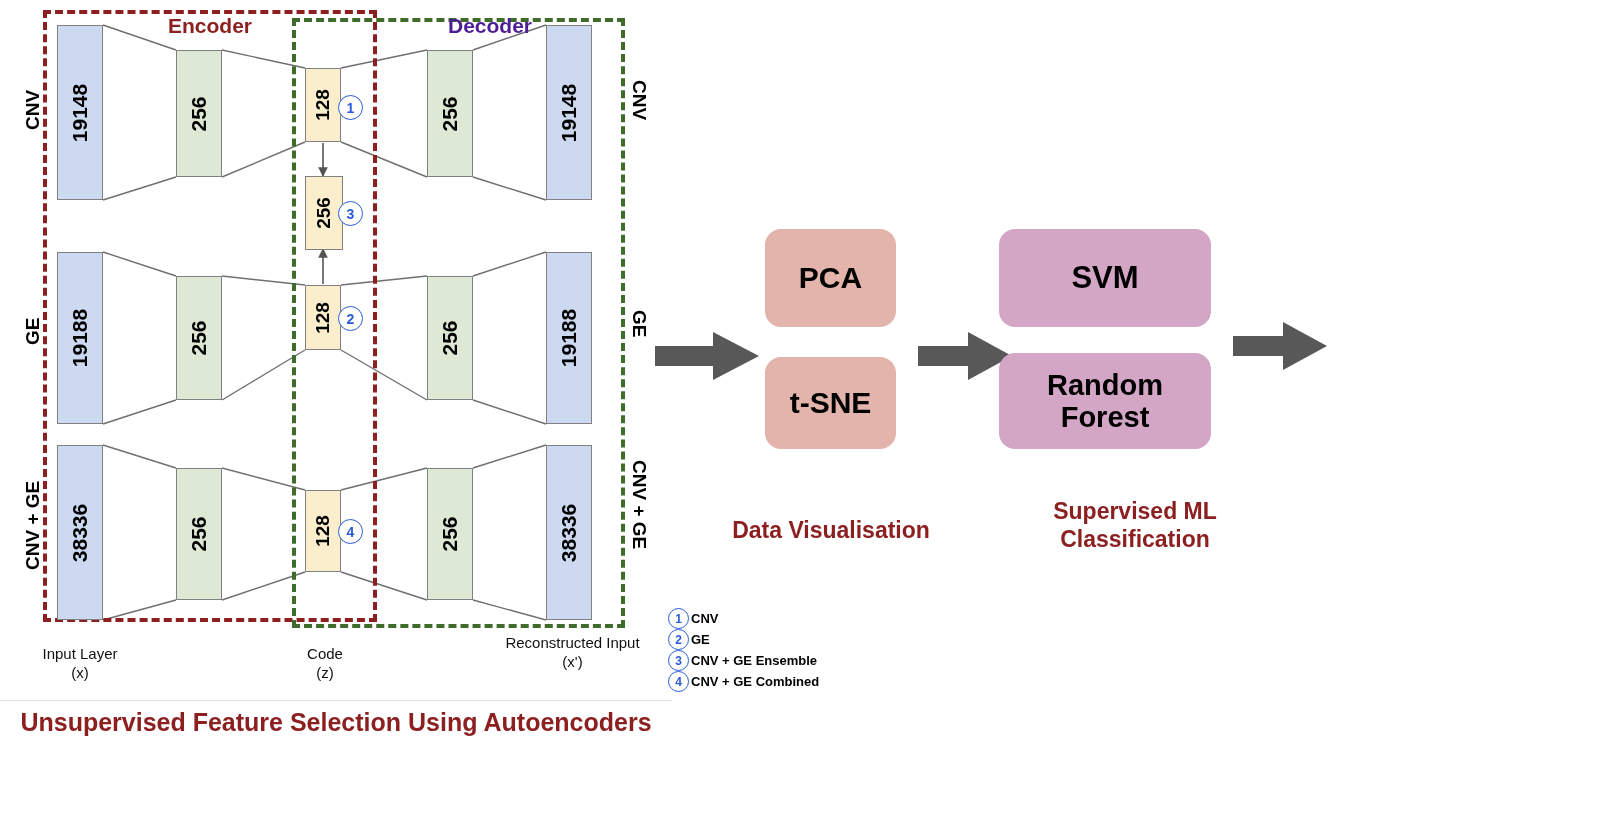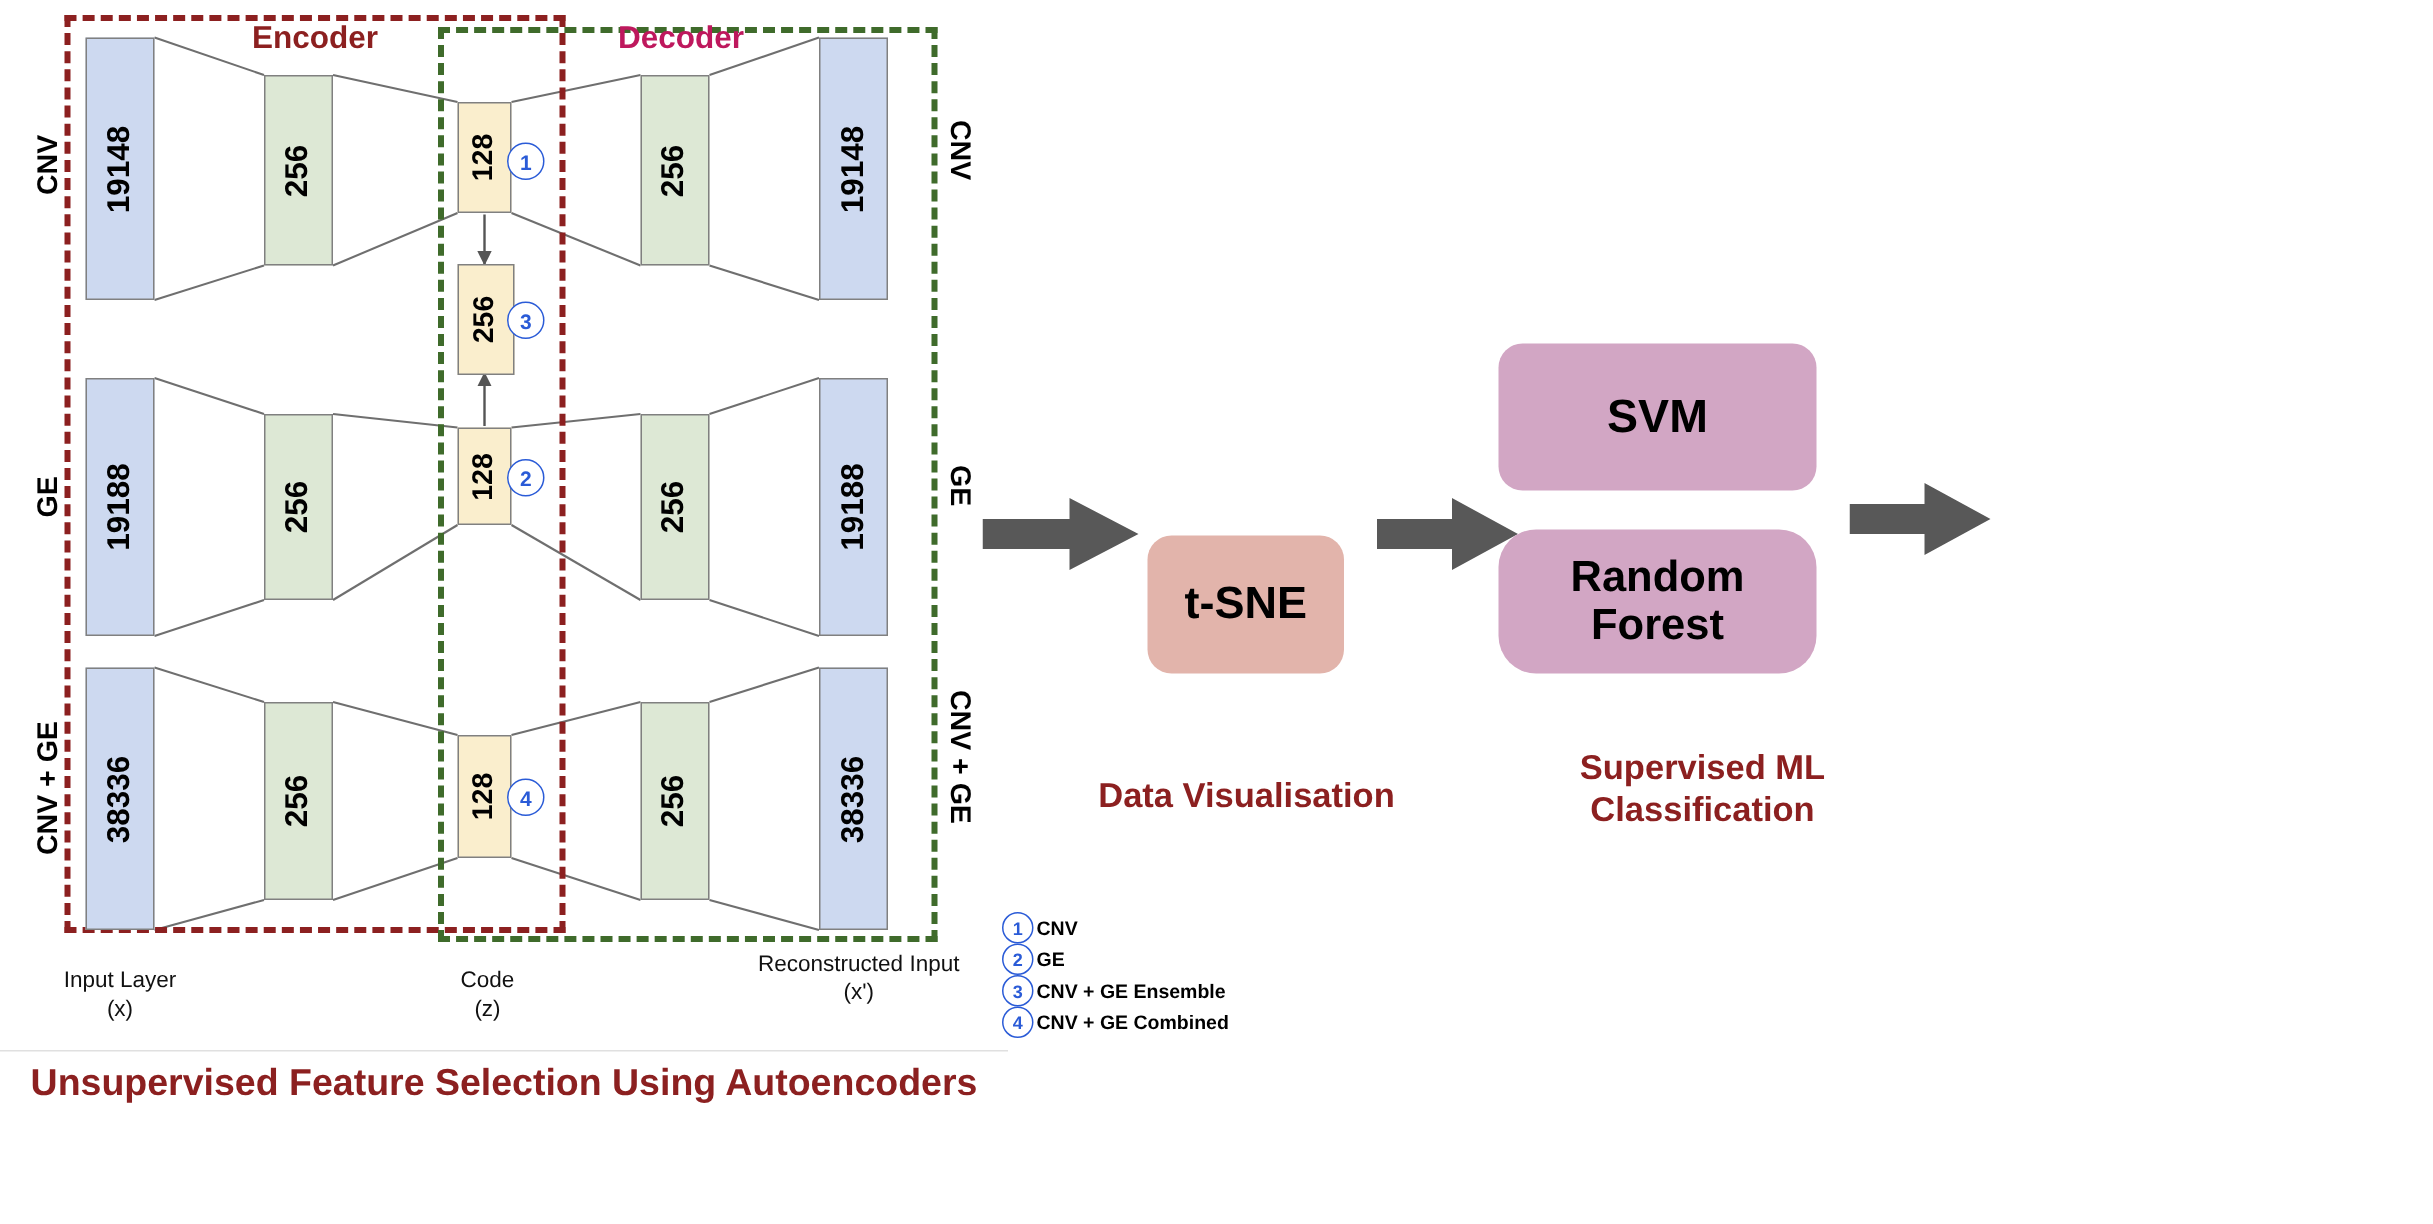--- a/index.html
+++ b/index.html
@@ -14,21 +14,21 @@
 
   
   #ae-panel{position:absolute;left:0;top:0;width:672px;height:700px;}
   #ae-divider{position:absolute;left:0;top:700px;width:672px;height:1px;background:#e0e0e0;}
 
   .dash-box{position:absolute;box-sizing:border-box;border-style:dashed;}
   #encoder-box{left:43px;top:10px;width:334px;height:612px;border:4px dashed #8c2020;}
   #decoder-box{left:292px;top:18px;width:333px;height:610px;border:4px dashed #3f6b2b;}
   .dash-label{position:absolute;font-weight:bold;font-size:21px;}
   #encoder-label{left:168px;top:14px;color:#8c2020;}
-  #decoder-label{left:412px;top:14px;color:#be185d;}
+  #decoder-label{left:448px;top:14px;color:#4c1d95;}
 
   svg#ae-svg{position:absolute;left:0;top:0;width:672px;height:700px;}
 
   
   .side-label{
     position:absolute;font-weight:bold;font-size:19px;color:#000;
     white-space:nowrap;
   }
   .side-label.left{transform:rotate(-90deg);transform-origin:left top;}
   .side-label.right{transform:rotate(90deg);transform-origin:left top;}
@@ -221,33 +221,36 @@
   </div>
 
   <div id="ae-divider"></div>
 
   <div id="ae-title">Unsupervised Feature Selection Using Autoencoders</div>
 
   <svg class="arrow" style="left:655px;top:328px;width:110px;height:56px;" viewBox="0 0 110 56">
     <path d="M0,18 L58,18 L58,4 L104,28 L58,52 L58,38 L0,38 Z" fill="#585858"></path>
   </svg>
 
+  <div class="stage-box" style="left:765px;top:229px;width:131px;height:98px;background:#e2b4ab;font-size:30px;">
+    <span>PCA</span>
+  </div>
   <div class="stage-box" style="left:765px;top:357px;width:131px;height:92px;background:#e2b4ab;font-size:30px;">
     <span>t-SNE</span>
   </div>
   <div class="stage-caption" style="left:716px;top:517px;width:230px;">Data Visualisation</div>
 
   <svg class="arrow" style="left:918px;top:328px;width:98px;height:56px;" viewBox="0 0 98 56">
     <path d="M0,18 L50,18 L50,4 L94,28 L50,52 L50,38 L0,38 Z" fill="#585858"></path>
   </svg>
 
   <div class="stage-box" style="left:999px;top:229px;width:212px;height:98px;background:#d2a6c4;font-size:31px;">
     <span>SVM</span>
   </div>
-  <div class="stage-box" style="left:999px;top:353px;width:212px;height:96px;background:#d2a6c4;font-size:29px;border-radius:25px;">
+  <div class="stage-box" style="left:999px;top:353px;width:212px;height:96px;background:#d2a6c4;font-size:29px;">
     <span>Random Forest</span>
   </div>
   <div class="stage-caption" style="left:1000px;top:498px;width:270px;">Supervised ML Classification</div>
 
   <svg class="arrow" style="left:1233px;top:318px;width:98px;height:56px;" viewBox="0 0 98 56">
     <path d="M0,18 L50,18 L50,4 L94,28 L50,52 L50,38 L0,38 Z" fill="#585858"></path>
   </svg>
 
 
   <div id="legend">

